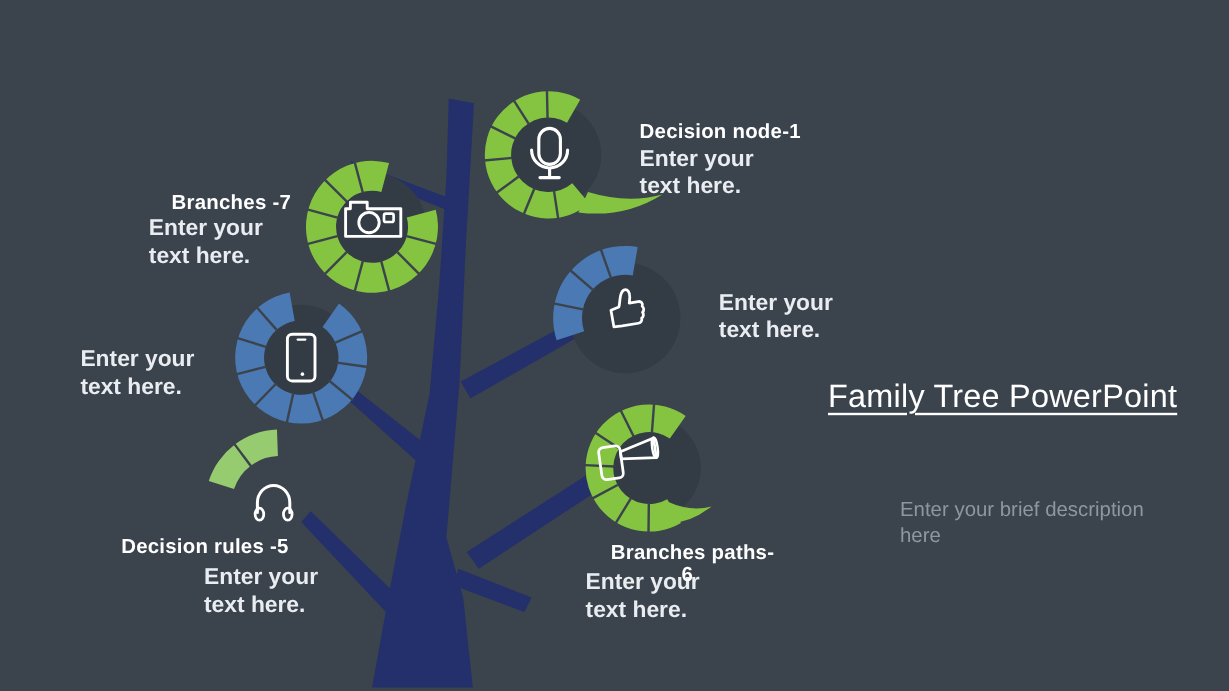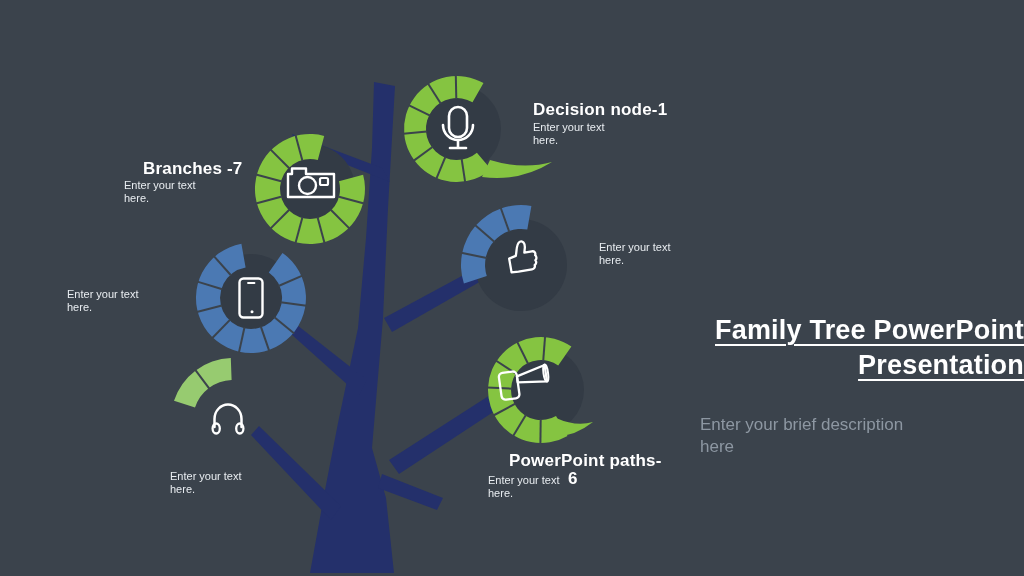--- a/index.html
+++ b/index.html
@@ -8,34 +8,34 @@
     background:#3b434c;
     font-family:"Liberation Sans",sans-serif;
   }
   .slide{position:relative;width:889px;height:576px;margin-top:28px;}
   #scene{position:absolute;left:0;top:0;}
   .node-title{
     position:absolute;font-weight:700;font-size:17px;color:#ffffff;
     white-space:nowrap;letter-spacing:.2px;
   }
   .node-desc{
-    position:absolute;font-size:11px;color:#e9edf1;line-height:1.22;width:98px;
+    position:absolute;font-size:19px;color:#e9edf1;line-height:1.22;width:98px;font-weight:bold;
   }
   .overflow-digit{
     position:absolute;font-weight:700;font-size:17px;color:#ffffff;
   }
   .title-block{
-    position:absolute;left:690px;top:285px;width:334px;text-align:right;
-    color:#ffffff;font-weight:700;font-size:27px;line-height:35px;letter-spacing:.2px;
+    position:absolute;left:690px;top:285px;width:334px;text-align:left;
+    color:#ffffff;font-weight:400;font-size:27px;line-height:35px;letter-spacing:.2px;
   }
   .title-block .u{
     text-decoration:underline;text-decoration-thickness:2px;text-underline-offset:5px;
   }
   .brief{
-    position:absolute;left:700px;top:386px;width:216px;
+    position:absolute;left:750px;top:386px;width:216px;
     font-size:17px;color:#8d97a2;line-height:1.32;
   }
 </style>
 </head>
 <body style="background: rgb(59, 67, 76);">
 
 <div class="slide">
 
   <svg id="scene" width="1024" height="576" viewBox="0 0 1024 576">
     <g id="tree">
@@ -144,25 +144,25 @@
   <div class="node-title" style="left:533px;top:72px">Decision node-1</div>
   <div class="node-desc" style="left:533px;top:93px">Enter your text here.</div>
 
   <div class="node-title" style="left:143px;top:131px">Branches -7</div>
   <div class="node-desc" style="left:124px;top:151px">Enter your text here.</div>
 
   <div class="node-desc" style="left:599px;top:213px">Enter your text here.</div>
 
   <div class="node-desc" style="left:67px;top:260px">Enter your text here.</div>
 
+  <div class="node-title" style="left:101px;top:418px">Decision rules -5</div>
   <div class="node-desc" style="left:170px;top:442px">Enter your text here.</div>
 
-  <div class="node-title" style="left:509px;top:423px">PowerPoint paths-</div>
+  <div class="node-title" style="left:509px;top:423px">Branches paths-</div>
   <div class="node-desc" style="left:488px;top:446px">Enter your text here.</div>
   <div class="overflow-digit" style="left:568px;top:441px">6</div>
 
   <div class="title-block">
     <div><span class="u">Family Tree PowerPoint</span></div>
-    <div><span class="u">Presentation</span></div>
   </div>
   <div class="brief">Enter your brief description here</div>
 
 </div>
 
 </body></html>

